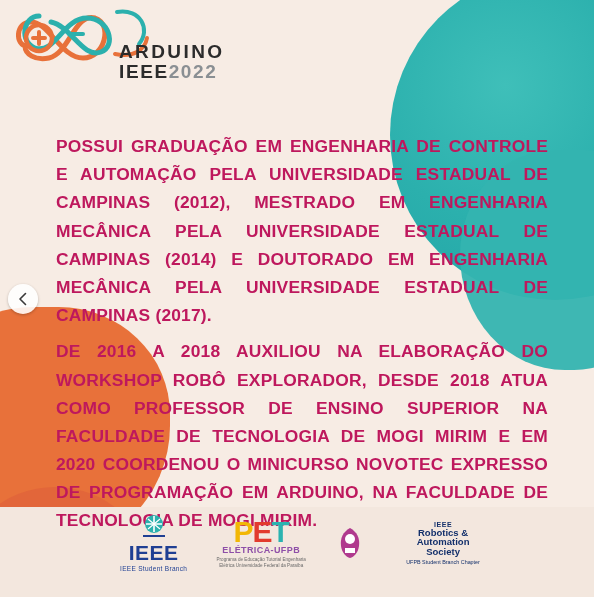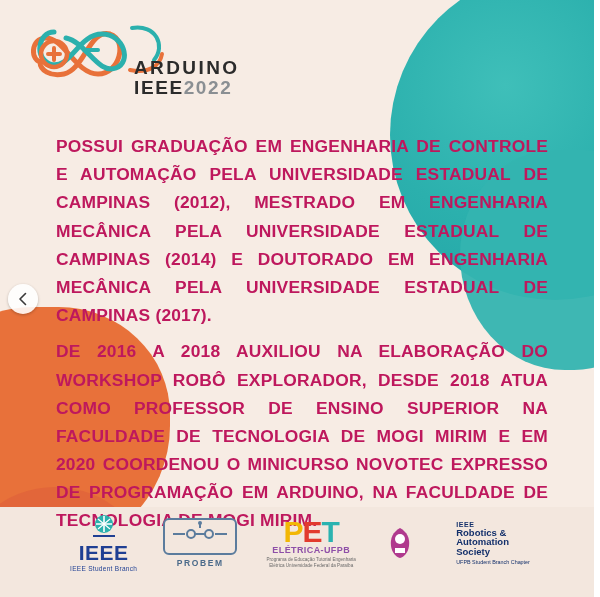--- a/index.html
+++ b/index.html
@@ -73,24 +73,23 @@
   .band-cover-left {
     position: absolute;
     left: 0; bottom: 0;
     width: 215px; height: 90px;
     background: #f3e7de;
   }
 
   
   .header {
     position: absolute;
-    left: 16px; top: 0;
+    left: 1px; top: 0;
     width: 260px;
     height: 100px;
-    margin-top: 16px;
   }
   .logo-svg { position: absolute; left: 8px; top: 2px; }
   .logo-text {
     position: absolute;
     left: 118px;
     top: 42px;
     line-height: 1.05;
   }
   .logo-text .line1 {
     font-size: 19px;
@@ -211,21 +210,21 @@
   .pet-tiny {
     font-size: 4.6px;
     color: #6b6b6b;
     line-height: 1.25;
     margin-top: 2px;
     max-width: 96px;
   }
 
   
   .ras-wrap { display: flex; align-items: center; gap: 4px; }
-  .ras-text { text-align: left; margin-left: 37px; }
+  .ras-text { text-align: center; margin-left: 37px; }
   .ras-ieee {
     font-size: 7px;
     font-weight: 700;
     color: #13306b;
     letter-spacing: .6px;
     line-height: 1;
   }
   .ras-name {
     font-size: 9.5px;
     font-weight: 800;
@@ -294,33 +293,20 @@
       <svg class="ufpb-mark" width="34" height="26" viewBox="0 0 34 26">
         <circle cx="17" cy="10" r="9" fill="#2bb0ad"></circle>
         <path d="M9 10 h16 M17 2 v16" stroke="#ffffff" stroke-width="1.6"></path>
         <path d="M11 5 L23 15 M23 5 L11 15" stroke="#ffffff" stroke-width="1.2"></path>
         <path d="M6 22 h22" stroke="#1f3f93" stroke-width="2"></path>
       </svg>
       <div class="ufpb-name">IEEE</div>
       <div class="ufpb-sub">IEEE Student Branch</div>
     </div>
 
-    <div class="flogo">
-      <div class="probem-box">
-        <svg width="66" height="29" viewBox="0 0 66 29">
-          <circle cx="24" cy="14" r="4" fill="none" stroke="#5b7c9d" stroke-width="2"></circle>
-          <circle cx="42" cy="14" r="4" fill="none" stroke="#5b7c9d" stroke-width="2"></circle>
-          <path d="M28 14 h10" stroke="#5b7c9d" stroke-width="2"></path>
-          <path d="M6 14 h12 M48 14 h12" stroke="#5b7c9d" stroke-width="2"></path>
-          <path d="M33 4 v4" stroke="#5b7c9d" stroke-width="2"></path>
-          <circle cx="33" cy="3" r="2" fill="#5b7c9d"></circle>
-        </svg>
-      </div>
-      <div class="probem-name">PROBEM</div>
-    </div>
 
     <div class="flogo">
       <div class="pet-word">
         <span class="pet-p">P</span><span class="pet-e">E</span><span class="pet-t">T</span>
       </div>
       <div class="pet-sub">ELÉTRICA-UFPB</div>
       <div class="pet-tiny">Programa de Educação Tutorial Engenharia Elétrica Universidade Federal da Paraíba</div>
     </div>
 
     <div class="flogo">

